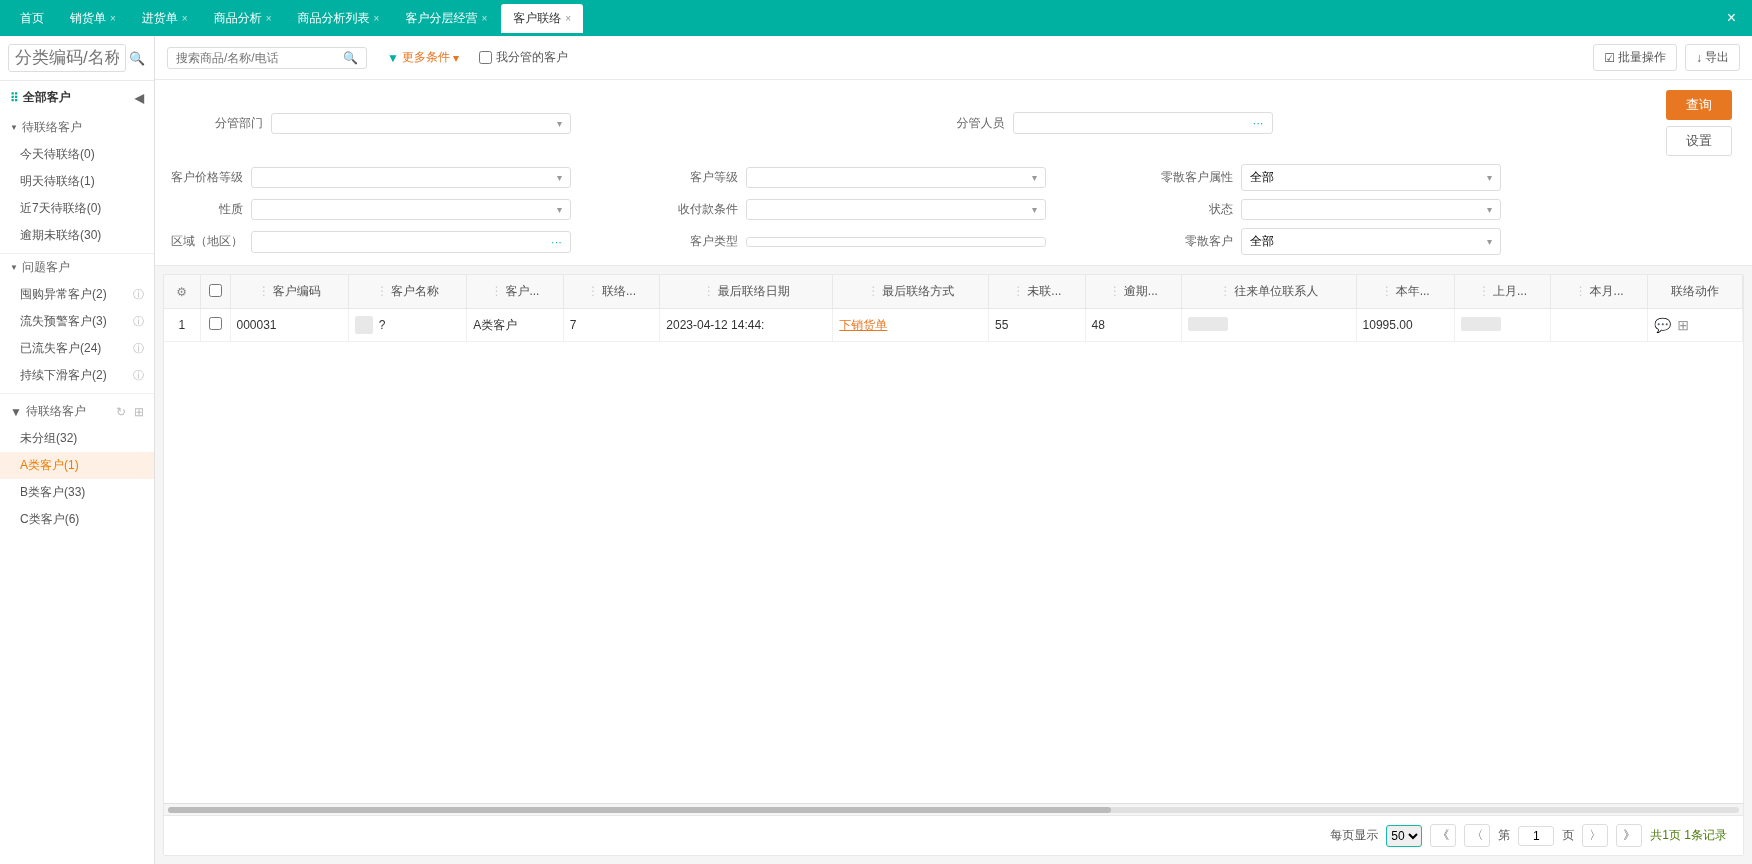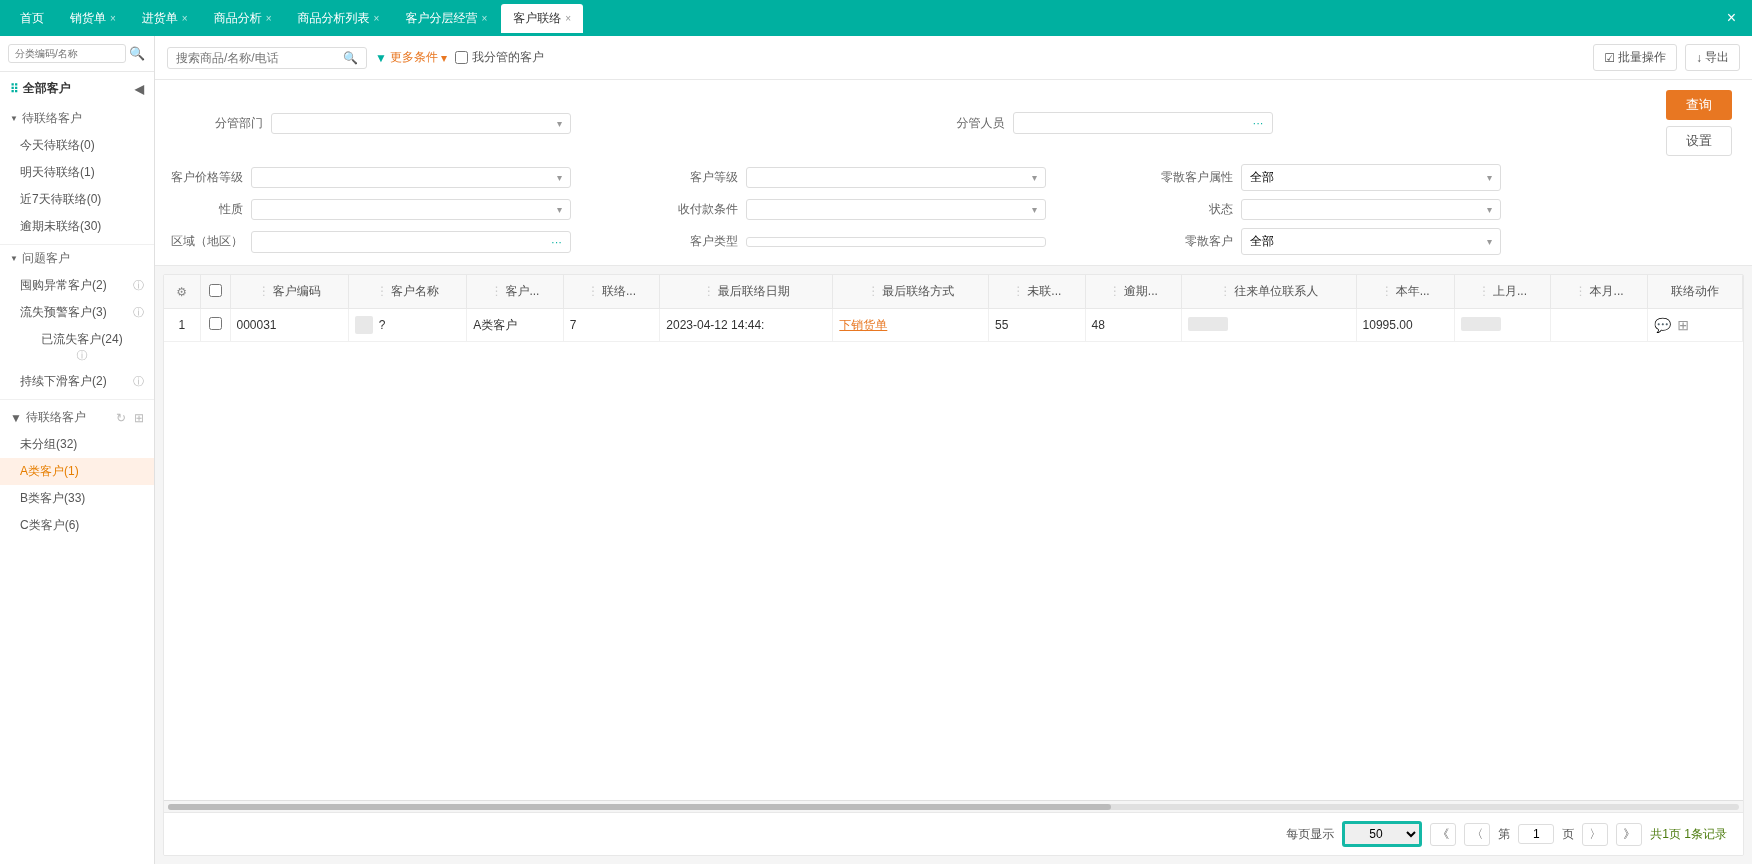--- a/index.html
+++ b/index.html
@@ -64,21 +64,21 @@
       border-bottom: 1px solid #e8e8e8;
       display: flex;
       align-items: center;
       gap: 4px;
     }
     .sidebar-search input {
       border: 1px solid #ddd;
       border-radius: 3px;
       padding: 3px 6px;
       width: 100%;
-      font-size: 10px;
+      font-size: 17px;
       color: #999;
       outline: none;
     }
     .sidebar-search .search-icon { color: #00b0a0; cursor: pointer; font-size: 13px; }
     
     .sidebar-header {
       padding: 8px 10px;
       display: flex;
       align-items: center;
       justify-content: space-between;
@@ -131,21 +131,21 @@
       flex-direction: column;
       overflow: hidden;
     }
 
     
     .filter-bar {
       background: white;
       padding: 8px 12px;
       display: flex;
       align-items: center;
-      gap: 8px;
+      gap: 20px;
       border-bottom: 1px solid #e8e8e8;
     }
     .filter-search {
       display: flex;
       align-items: center;
       border: 1px solid #ddd;
       border-radius: 3px;
       padding: 3px 8px;
       gap: 4px;
       width: 200px;
@@ -339,23 +339,23 @@
       border-top: 1px solid #e8e8e8;
       padding: 8px 16px;
       display: flex;
       align-items: center;
       justify-content: flex-end;
       gap: 8px;
       font-size: 12px;
       color: #555;
     }
     .page-size-select {
-      border: 3px solid #14b8a6;
-      border-radius: 3px;
-      padding: 2px 20px;
+      border: 1px solid #14b8a6;
+      border-radius: 3px;
+      padding: 2px 0;
       font-size: 12px;
     }
     .page-btn {
       border: 1px solid #ddd;
       background: white;
       padding: 2px 6px;
       border-radius: 3px;
       cursor: pointer;
       color: #555;
       font-size: 12px;
@@ -498,21 +498,21 @@
         <span>问题客户</span>
       </div>
       <div class="sidebar-item" style="display:flex;align-items:center;justify-content:space-between;">
         <span>囤购异常客户(2)</span>
         <span style="color:#bbb;font-size:11px;">ⓘ</span>
       </div>
       <div class="sidebar-item" style="display:flex;align-items:center;justify-content:space-between;">
         <span>流失预警客户(3)</span>
         <span style="color:#bbb;font-size:11px;">ⓘ</span>
       </div>
-      <div class="sidebar-item" style="display:flex;align-items:center;justify-content:space-between;flex-direction:column;">
+      <div class="sidebar-item" style="display:flex;align-items:center;justify-content:space-between;">
         <span>已流失客户(24)</span>
         <span style="color:#bbb;font-size:11px;">ⓘ</span>
       </div>
       <div class="sidebar-item" style="display:flex;align-items:center;justify-content:space-between;">
         <span>持续下滑客户(2)</span>
         <span style="color:#bbb;font-size:11px;">ⓘ</span>
       </div>
     </div>
 
     <div class="sidebar-value-section">

